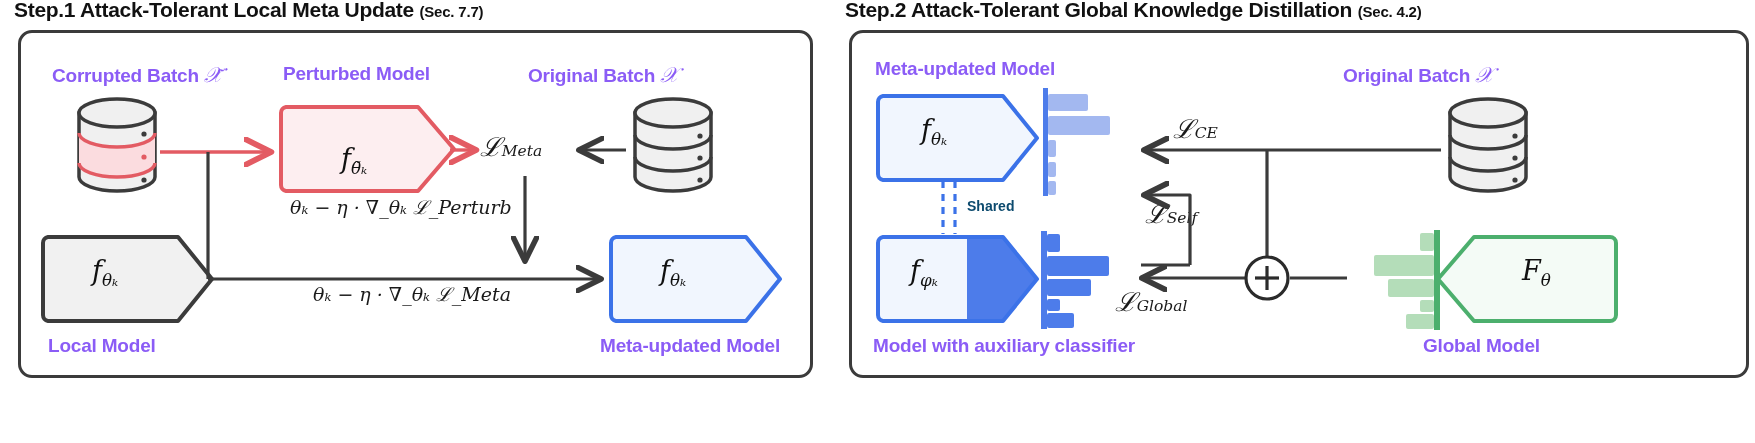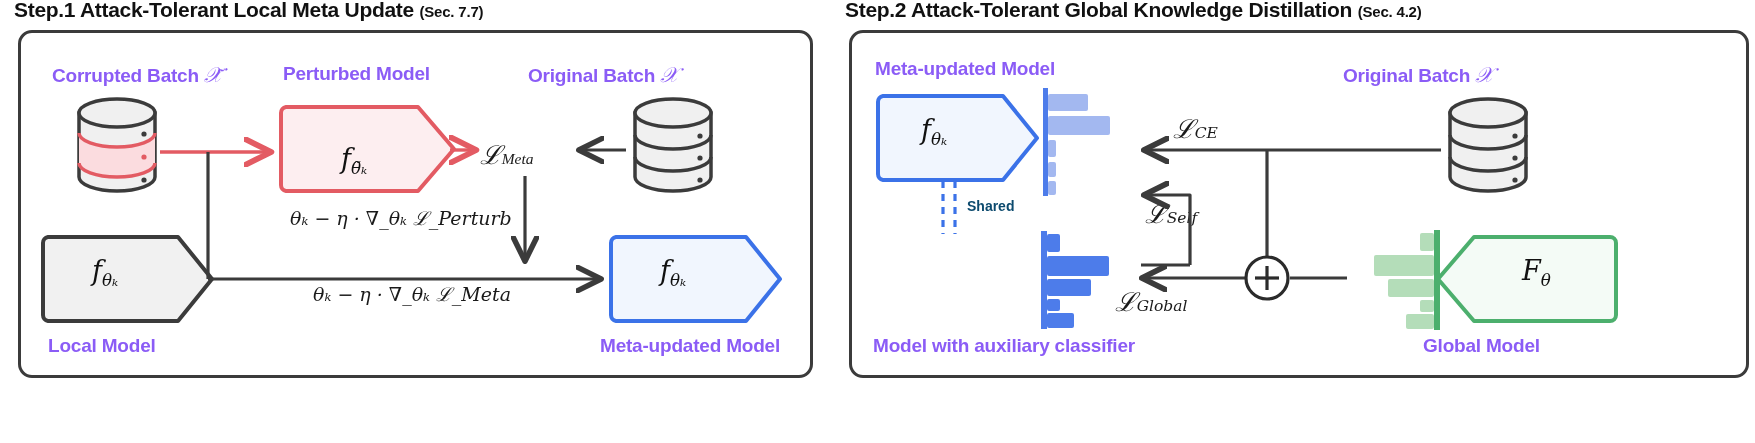--- a/index.html
+++ b/index.html
@@ -168,25 +168,25 @@
 
   <div class="hex" style="left:608px;top:233px;">
     <svg width="175" height="92" viewBox="0 0 175 92">
       <path d="M8 4 L138 4 L172 46 L138 88 L8 88 A6 6 0 0 1 3 82 L3 10 A6 6 0 0 1 8 4 Z" fill="#f1f6fe" stroke="#3b72e8" stroke-width="4" stroke-linejoin="round"></path>
     </svg>
     <div class="hexlabel" style="left:52px;top:22px;">
       <span>f</span><sub>θₖ</sub>
     </div>
   </div>
 
-  <div class="math loss" style="left:480px;top:136px;font-family:Liberation Serif, serif;">
+  <div class="math loss" style="left:480px;top:128px;">
     <span class="cal">ℒ</span><span class="sb">Meta</span>
   </div>
 
-  <div class="math upd" style="left:290px;top:205px;">θₖ − η · ∇_θₖ ℒ_Perturb</div>
+  <div class="math upd" style="left:290px;top:194px;">θₖ − η · ∇_θₖ ℒ_Perturb</div>
   <div class="math upd" style="left:300px;top:281px;margin-left:13px;">θₖ − η · ∇_θₖ ℒ_Meta</div>
 
   <svg class="ov">
     <defs>
       <marker id="ar-red" markerWidth="9" markerHeight="9" refX="7" refY="4.5" orient="auto">
         <path d="M0.5,0.8 L8,4.5 L0.5,8.2" fill="none" stroke="#e35b63" stroke-width="1.7" stroke-linecap="round" stroke-linejoin="round"></path>
       </marker>
       <marker id="ar-dk" markerWidth="9" markerHeight="9" refX="7" refY="4.5" orient="auto">
         <path d="M0.5,0.8 L8,4.5 L0.5,8.2" fill="none" stroke="#3b3b3b" stroke-width="1.7" stroke-linecap="round" stroke-linejoin="round"></path>
       </marker>
@@ -225,20 +225,35 @@
 
   <div class="hex" style="left:30px;top:92px;">
     <svg width="165" height="92" viewBox="0 0 165 92">
       <path d="M8 4 L128 4 L162 46 L128 88 L8 88 A6 6 0 0 1 3 82 L3 10 A6 6 0 0 1 8 4 Z" fill="#f1f6fe" stroke="#3b72e8" stroke-width="4" stroke-linejoin="round"></path>
     </svg>
     <div class="hexlabel" style="left:46px;top:22px;">
       <span>f</span><sub>θₖ</sub>
     </div>
   </div>
 
+  <div class="hex" style="left:30px;top:233px;">
+    <svg width="168" height="92" viewBox="0 0 168 92">
+      <defs>
+        <clipPath id="hexclip">
+          <path d="M8 4 L128 4 L162 46 L128 88 L8 88 A6 6 0 0 1 3 82 L3 10 A6 6 0 0 1 8 4 Z"></path>
+        </clipPath>
+      </defs>
+      <path d="M8 4 L128 4 L162 46 L128 88 L8 88 A6 6 0 0 1 3 82 L3 10 A6 6 0 0 1 8 4 Z" fill="#f1f6fe" stroke="none"></path>
+      <rect x="92" y="0" width="76" height="92" fill="#4d7cea" clip-path="url(#hexclip)"></rect>
+      <path d="M8 4 L128 4 L162 46 L128 88 L8 88 A6 6 0 0 1 3 82 L3 10 A6 6 0 0 1 8 4 Z" fill="none" stroke="#3b72e8" stroke-width="4" stroke-linejoin="round"></path>
+    </svg>
+    <div class="hexlabel" style="left:35px;top:22px;">
+      <span>f</span><sub>φₖ</sub>
+    </div>
+  </div>
 
   <div class="hex" style="left:585px;top:233px;">
     <svg width="190" height="92" viewBox="0 0 190 92">
       <path d="M44 4 L180 4 A6 6 0 0 1 186 10 L186 82 A6 6 0 0 1 180 88 L44 88 L8 46 Z" fill="#f4fbf6" stroke="#4caf6d" stroke-width="4" stroke-linejoin="round"></path>
     </svg>
     <div class="hexlabel" style="left:92px;top:22px;text-align:center;">
       <span>F</span><sub>θ</sub>
     </div>
   </div>
 

